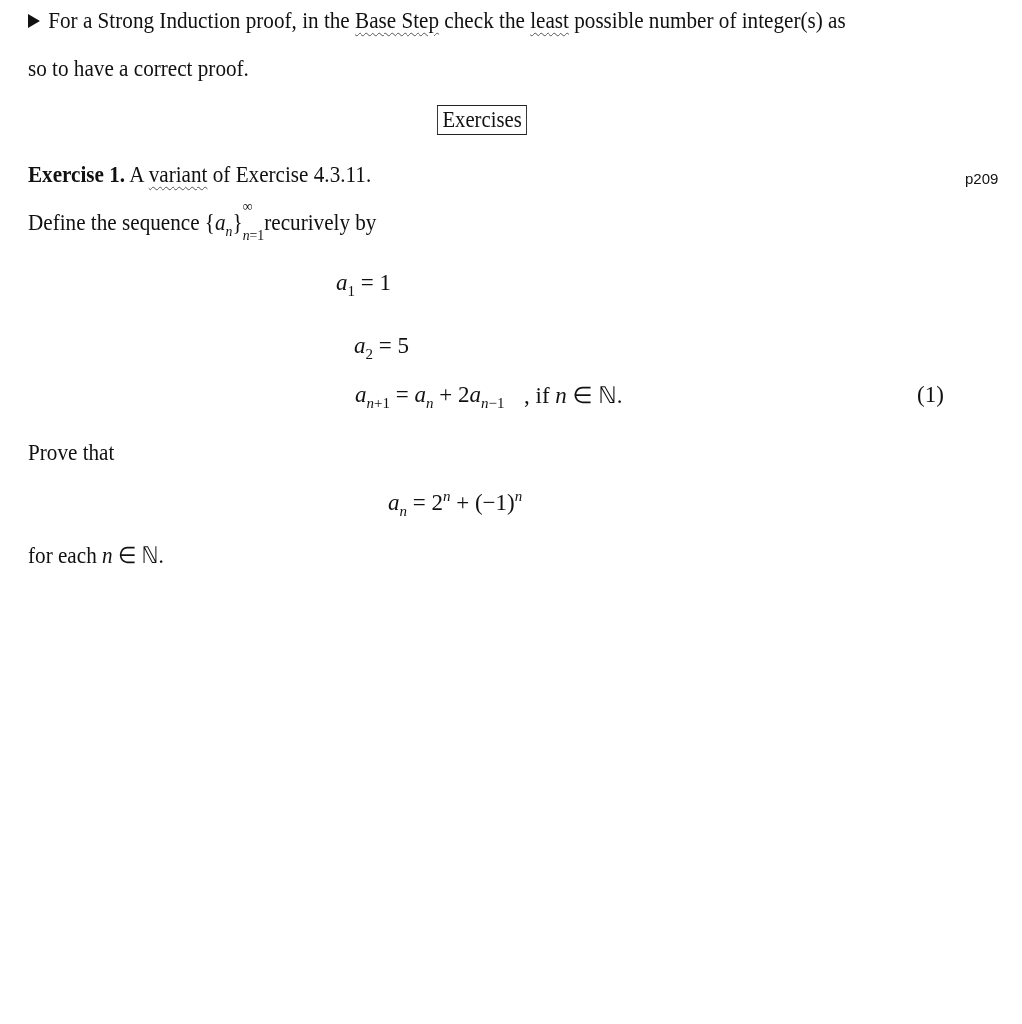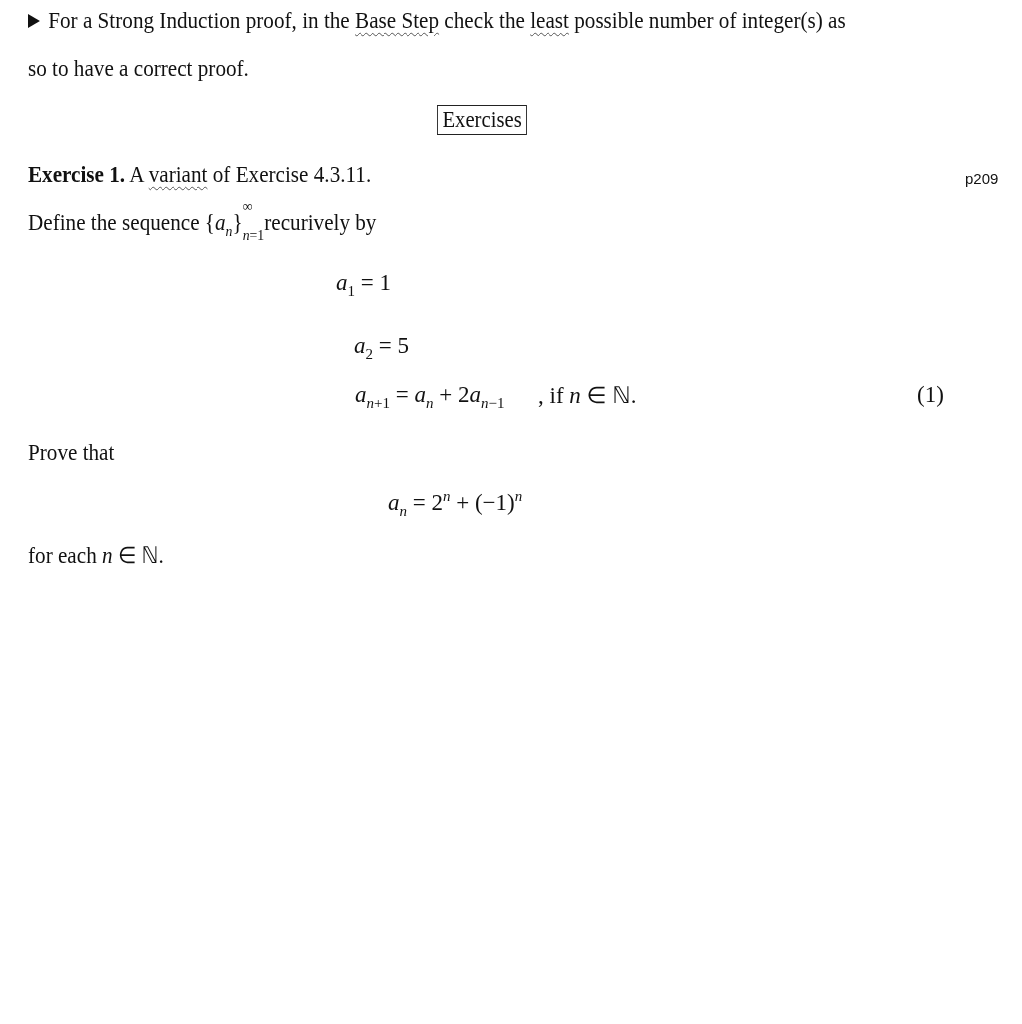--- a/index.html
+++ b/index.html
@@ -29,20 +29,20 @@
 </div>
 <div class="abs" style="left:965px; top:170px; font-size:15px; font-family:Liberation Sans, sans-serif;">p209</div>
 
 <div class="abs txt" style="left:28px; top:210px;">
   <span>Define the sequence </span><span class="math">{<i>a<sub>n</sub></i>}<span style="position:relative;"><sup style="position:absolute; top:-12px; left:0;">∞</sup><sub style="position:relative; top:4px;"><i>n</i>=1</sub></span></span><span>recurively by</span>
 </div>
 
 <div class="abs math" style="left:336px; top:270px;"><i>a</i><sub>1</sub> = 1</div>
 <div class="abs math" style="left:354px; top:333px;"><i>a</i><sub>2</sub> = 5</div>
 <div class="abs math" style="left:332px; top:382px;margin-left:23px;"><i>a</i><sub><i>n</i>+1</sub> = <i>a</i><sub><i>n</i></sub> + 2<i>a</i><sub><i>n</i>−1</sub></div>
-<div class="abs math" style="left:538px; top:382px;">, if <i>n</i> ∈ ℕ.</div>
+<div class="abs math" style="left:524px; top:382px;">, if <i>n</i> ∈ ℕ.</div>
 <div class="abs math" style="left:917px; top:382px;">(1)</div>
 
 <div class="abs txt" style="left:28px; top:440px;">Prove that</div>
 
 <div class="abs math" style="left:388px; top:488px;"><i>a<sub>n</sub></i> = 2<sup><i>n</i></sup> + (−1)<sup><i>n</i></sup></div>
 
 <div class="abs txt" style="left:28px; top:542px;">for each <i>n</i> ∈ ℕ.</div>
 
 </body></html>

